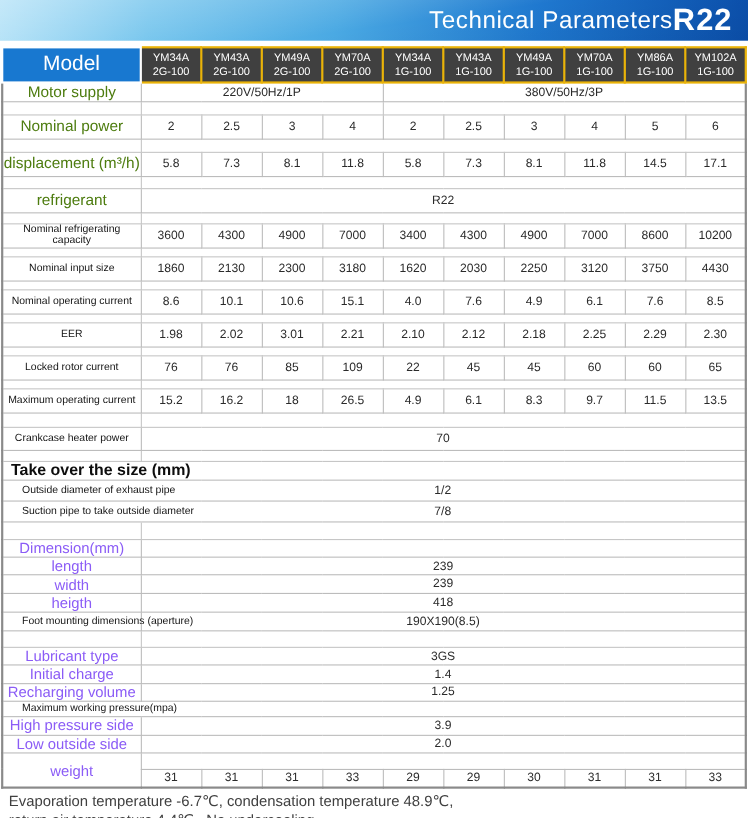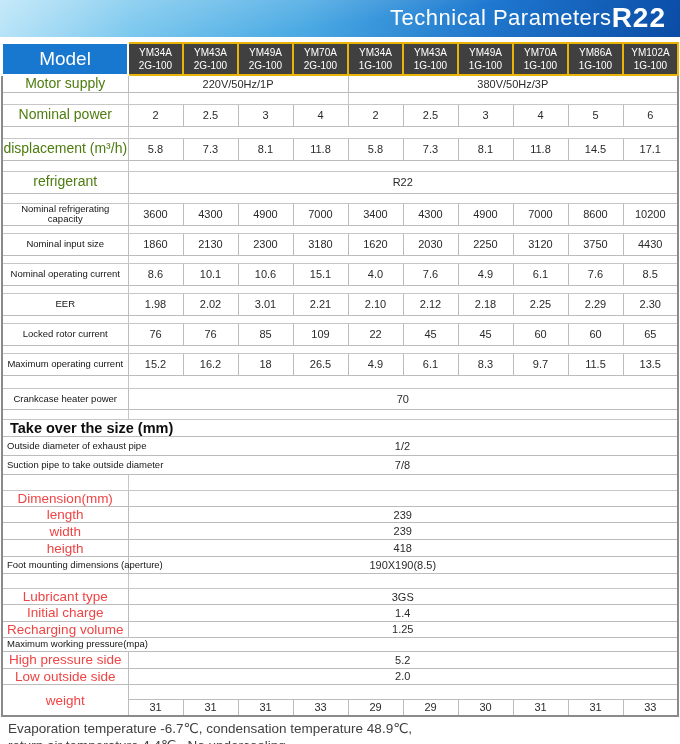--- a/index.html
+++ b/index.html
@@ -36,23 +36,23 @@
     border:2px solid #fff; height:30px;
   }
   th.col-th {
     background:#404040; color:#fff; font-size:10px; font-weight:400;
     line-height:1.3; border:2px solid #eab308;margin-top:27px;
   }
   td { border:1px solid #bcbcbc; }
   td.val { font-size:11px; color:#2a2a2a; }
   td.lbl { font-size:14px; color:#4d7c0f; }
   td.lbl-sm { font-size:9.5px; color:#141414; }
-  td.lbl-lg { font-size:13.5px; color:#ef4444; }
+  td.lbl-lg { font-size:13.5px; color:#8b5cf6; }
   td.lbl-xs {
-    font-size:9.5px; color:#141414; text-align:left; padding-left:4px;
+    font-size:9.5px; color:#141414; text-align:left; padding-left:17px;
     white-space:nowrap; overflow:visible;
   }
   td.lbl-section {
     font-size:14.5px; color:#0d0d0d; text-align:left; padding-left:7px;
     font-weight:600; white-space:nowrap;
   }
   td.nodiv-l { border-right:none; }
   td.nodiv-r { border-left:none; }
   td.sp { border:1px solid #c6c6c6; }
 
@@ -341,21 +341,21 @@
         <tr style="height: 16px; margin-top: 40px;">
           <td class="lbl-lg">Recharging volume</td>
           <td class="val" colspan="10">1.25</td>
         </tr>
         <tr style="height: 14px;">
           <td class="lbl-xs nodiv-l">Maximum working pressure(mpa)</td>
           <td class="val nodiv-r" colspan="10"></td>
         </tr>
         <tr style="height: 17px;">
           <td class="lbl-lg">High pressure side</td>
-          <td class="val" colspan="10">5.2</td>
+          <td class="val" colspan="10">3.9</td>
         </tr>
         <tr style="height: 16px;">
           <td class="lbl-lg">Low outside side</td>
           <td class="val" colspan="10">2.0</td>
         </tr>
         <tr style="height: 15px;">
           <td class="lbl-lg" rowspan="2">weight</td>
           <td class="val" colspan="10"></td>
         </tr>
         <tr style="height: 17px;">

